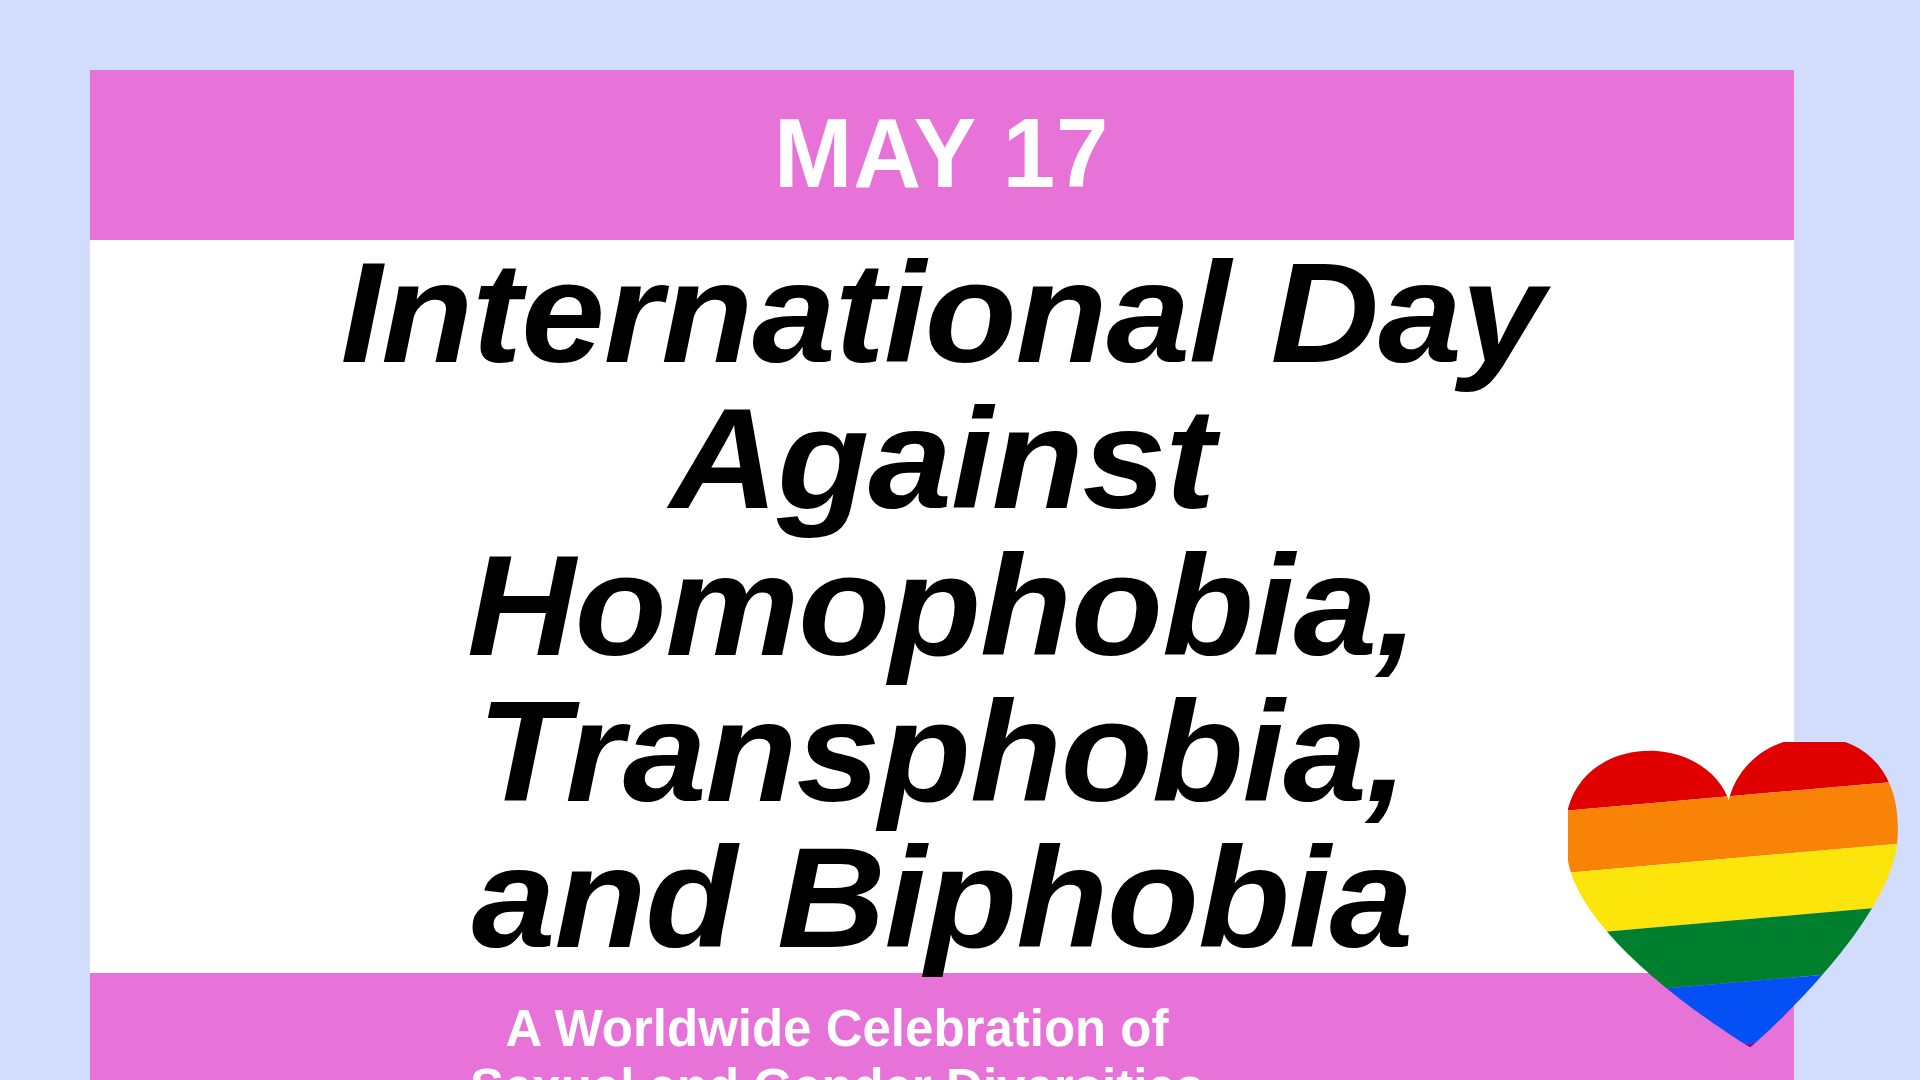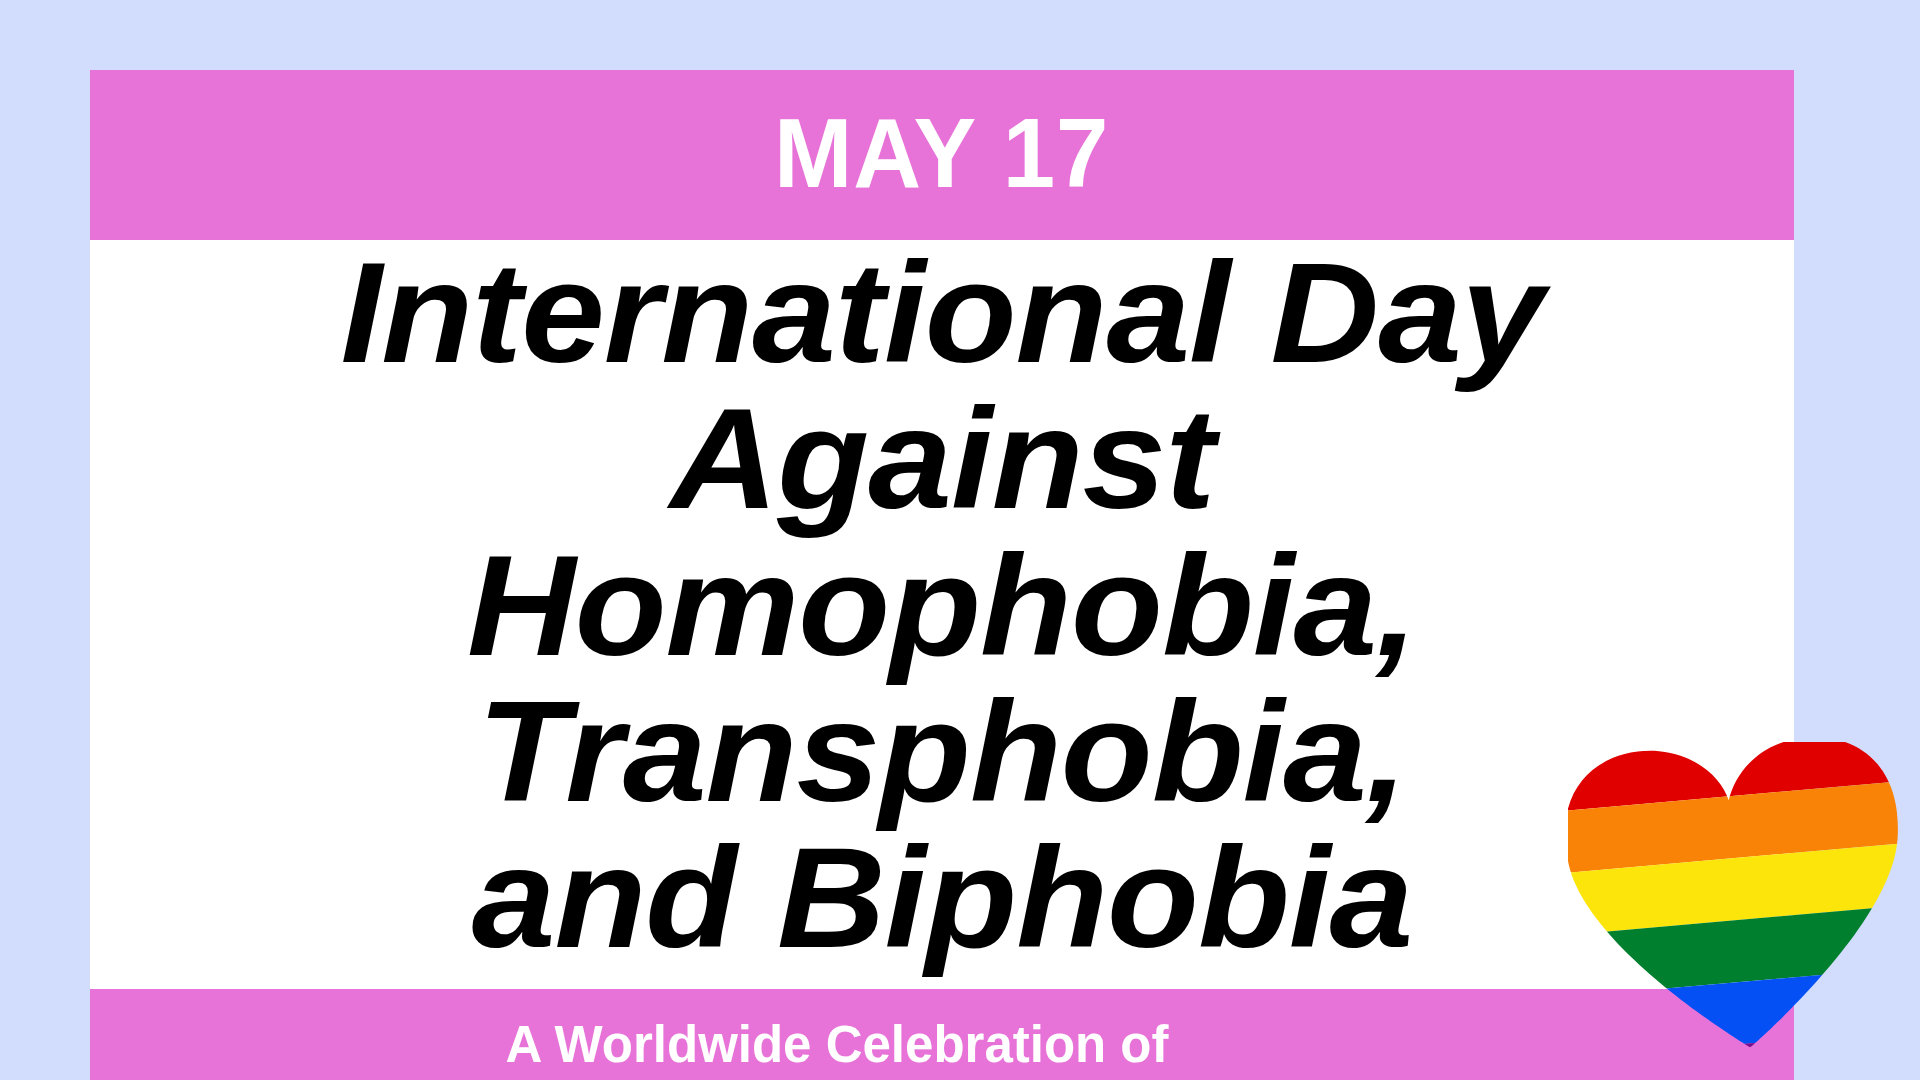--- a/index.html
+++ b/index.html
@@ -55,21 +55,21 @@
   }
 
   
   #title-area {
     flex: 0 0 578px;
     background: #ffffff;
     display: flex;
     flex-direction: column;
     align-items: center;
     justify-content: center;
-    padding: 0 24px 18px 24px;
+    padding: 0 24px 2px 24px;
     box-sizing: border-box;
   }
   #title {
     color: #000000;
     font-family: "Liberation Sans Narrow", "Liberation Sans", sans-serif;
     font-weight: bold;
     font-style: italic;
     font-size: 142px;
     line-height: 1.03;
     text-align: center;

